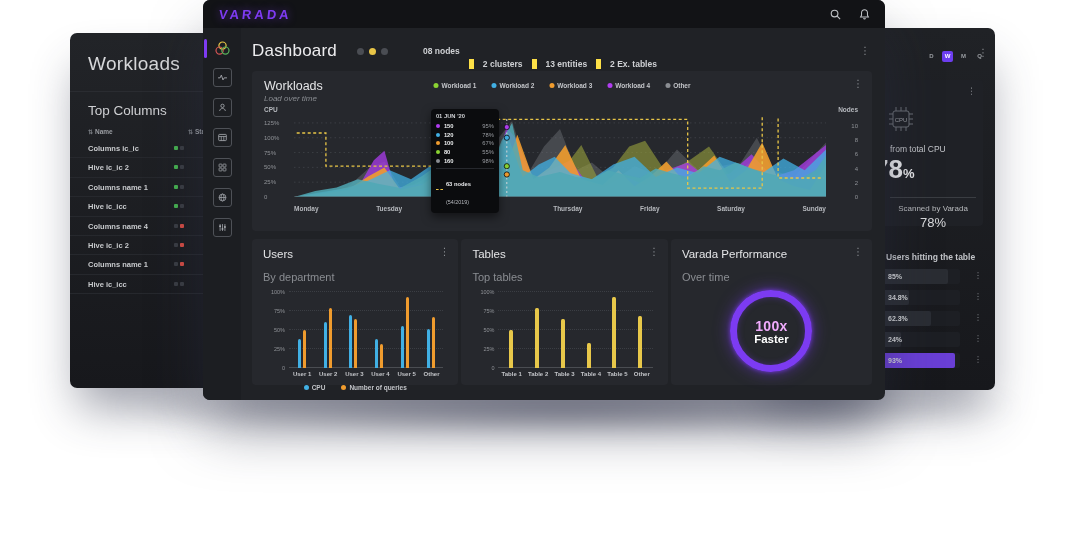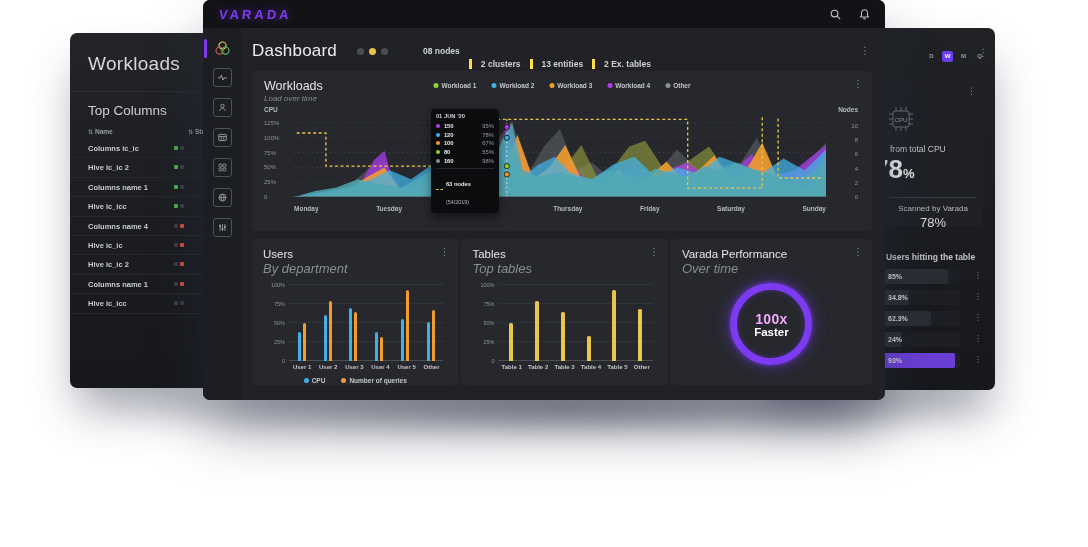--- a/index.html
+++ b/index.html
@@ -71,21 +71,21 @@
   .sb-box{border:1px solid #4e5157;border-radius:3px;}
   .sb-active-bar{position:absolute;left:-10px;top:-1px;width:3px;height:19px;background:#7e3bf2;border-radius:2px;}
   .content{flex:1;padding:7px 13px 0 11px;position:relative;}
   .c-header{display:flex;align-items:center;height:32px;}
   .c-title{font-size:17px;color:#ececee;letter-spacing:.2px;}
   .c-dots{display:flex;gap:5px;margin-left:20px;}
   .c-dots i{width:7px;height:7px;border-radius:50%;background:#4a4d53;}
   .c-dots i.on{background:#e8c547;}
   .c-stats{display:flex;margin-left:26px;align-items:center;}
   .stat{font-size:8.5px;font-weight:bold;color:#cfd1d4;padding:0 9px;}
-  .stat + .stat{border-left:3px solid #fde047;margin-top:26px;}
+  .stat + .stat{border-left:5px solid #fde047;margin-top:26px;}
   .c-kebab{margin-left:auto;margin-right:2px;}
   .card{background:#26282d;border-radius:4px;position:relative;}
   
   .wl-card{margin-top:4px;height:160px;padding:8px 12px;box-sizing:border-box;}
   .wl-head{display:flex;align-items:flex-start;}
   .wl-title{font-size:12.5px;color:#e4e5e7;}
   .wl-sub{font-size:8px;font-style:italic;color:#8a8d92;margin-top:1px;}
   .wl-legend{position:absolute;left:50%;top:11px;transform:translateX(-50%);display:flex;gap:15px;}
   .lg-item{display:flex;align-items:center;gap:3px;cursor:pointer;}
   .lg-item i{width:5px;height:5px;border-radius:50%;}
@@ -112,21 +112,21 @@
   .tip-nodes{display:grid;grid-template-columns:10px auto;align-items:center;}
   .tip-dash{width:7px;border-top:1.6px dashed #e8c547;}
   .tip-nv{font-size:5.8px;font-weight:bold;color:#e6e7e9;line-height:7px;}
   .tip-ns{font-size:5.4px;color:#b5b8bd;line-height:6.5px;}
   
   .cards-row{display:flex;gap:3px;margin-top:8px;}
   .sm-card{height:146px;box-sizing:border-box;padding:9px 11px;}
   .u-card,.t-card{flex:1.03;}
   .p-card{flex:1;}
   .sm-title{font-size:11.5px;color:#e4e5e7;}
-  .sm-sub{font-size:13px;font-style:italic;color:#8a8d92;margin-top:1px;}
+  .sm-sub{font-size:11px;color:#8a8d92;margin-top:11px;}
   .sm-kebab{position:absolute;top:8px;right:9px;}
   .bars-wrap{position:relative;margin:9px 4px 0 26px;height:76px;}
   .grid-line{position:absolute;left:0;right:0;height:0;border-top:1px dotted #3b3e44;}
   .grid-line.base{border-top:1px solid #4a4d52;}
   .ylab{position:absolute;left:-26px;width:22px;text-align:right;font-size:5.5px;color:#8f9297;}
   .bar-groups{position:absolute;left:0;right:0;top:0;bottom:0;display:flex;justify-content:space-around;align-items:flex-end;}
   .bar-group{display:flex;align-items:flex-end;gap:2px;height:100%;}
   .bar{width:3px;border-radius:1.5px 1.5px 0 0;}
   .t-card .bar{width:4px;}
   .x-labels{display:flex;justify-content:space-around;margin:3px 4px 0 26px;}
@@ -184,27 +184,20 @@
         </span>
       </div>
       <div class="lp-row">
         <span class="lp-name">Columns name 4</span>
         <span class="lp-status error">
           <i></i>
           <i></i>
         </span>
       </div>
       <div class="lp-row">
-        <span class="lp-name">Hive ic_ic</span>
-        <span class="lp-status error">
-          <i></i>
-          <i></i>
-        </span>
-      </div>
-      <div class="lp-row">
         <span class="lp-name">Hive ic_ic 2</span>
         <span class="lp-status error">
           <i></i>
           <i></i>
         </span>
       </div>
       <div class="lp-row">
         <span class="lp-name">Columns name 1</span>
         <span class="lp-status error">
           <i></i>

